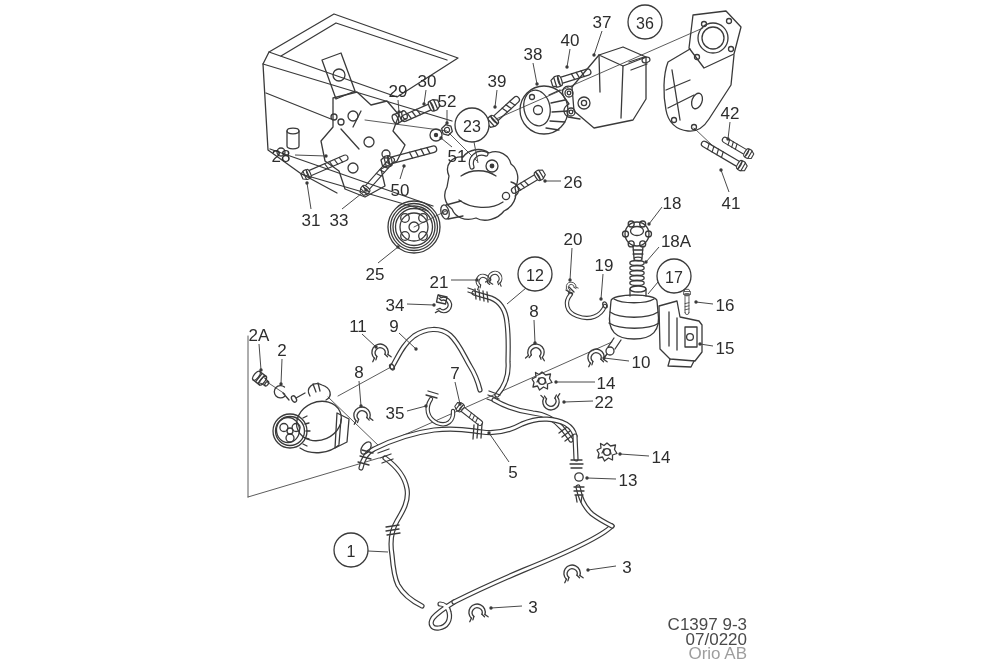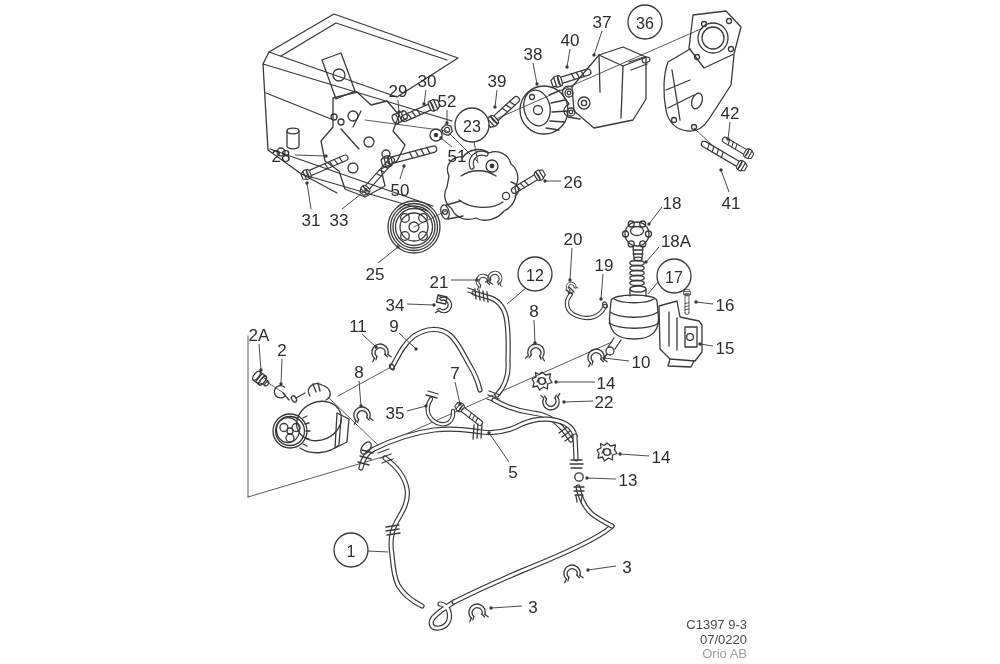--- a/index.html
+++ b/index.html
@@ -16,21 +16,21 @@
   #art .tube2in{stroke:#ffffff;stroke-width:2.2;}
   #art .axis{stroke:#4a4a4a;stroke-width:0.9;}
   #art .fill{fill:#3a3a3a;stroke:none;}
   .leader{stroke:#4a4a4a;stroke-width:1;fill:none;}
   .leader-dot{fill:#3a3a3a;stroke:none;}
   .callout-circle{fill:#ffffff;stroke:#3a3a3a;stroke-width:1.3;}
   .callout-text{font-family:"Liberation Sans",sans-serif;font-size:17px;fill:#2d2d2d;
                 text-anchor:middle;dominant-baseline:central;}
   .callout-text.circled{font-size:16px;}
   .footer{position:absolute;right:253px;top:618px;text-align:right;
-          font-size:13px;line-height:14.5px;color:#4a4a4a;}
+          font-size:17px;line-height:14.5px;color:#4a4a4a;}
   .footer .brand{color:#9e9e9e;}
 </style>
 </head>
 <body>
 
 <div class="stage">
 
   <svg id="art" width="1000" height="664" viewBox="0 0 1000 664">
     <defs>
 

